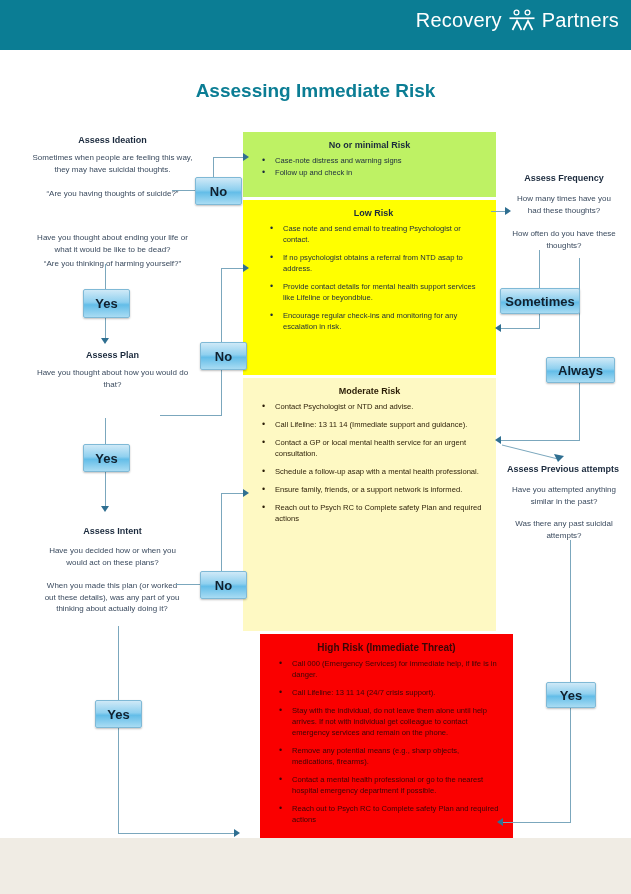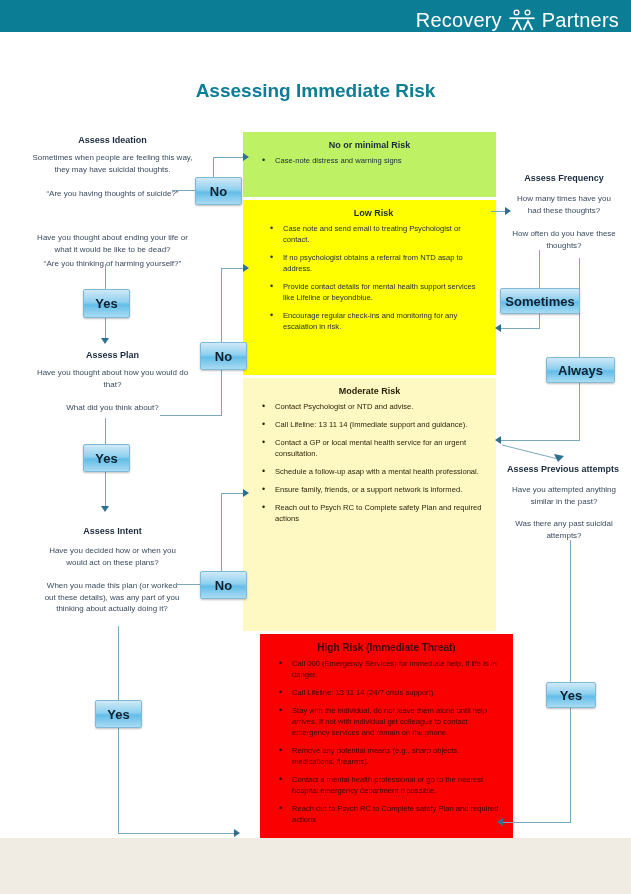--- a/index.html
+++ b/index.html
@@ -8,21 +8,21 @@
     background:#ffffff;
     font-family:"Liberation Sans", sans-serif;
     color:#1f2a44;
     position:relative;
     overflow:hidden;
   }
   .page{position:absolute;left:0;top:0;width:631px;height:894px;}
 
   
   .header{
-    position:absolute;left:0;top:0;width:631px;height:32px;
+    position:absolute;left:0;top:0;width:631px;height:50px;
     background:#0b7d94;
   }
   .logo{
     position:absolute;right:12px;top:9px;
     display:flex;align-items:center;gap:6px;
     color:#ffffff;font-size:20px;letter-spacing:.2px;
   }
   .logo-word{color:#fff;font-size:20px;line-height:1;}
   .logo-mark{position:relative;width:28px;height:22px;}
   .logo-mark svg{display:block;}
@@ -117,21 +117,20 @@
   <div class="node-text" style="left:10px;top:152px;width:205px;white-space:pre-line;">Sometimes when people are feeling this way,
 they may have suicidal thoughts.</div>
   <div class="node-text" style="left:10px;top:188px;width:205px;white-space:pre-line;">“Are you having thoughts of suicide?”</div>
   <div class="node-text" style="left:10px;top:210px;width:205px;white-space:pre-line;margin-top:48px;">“Are you thinking of harming yourself?”</div>
   <div class="node-text" style="left:10px;top:232px;width:205px;white-space:pre-line;">Have you thought about ending your life or
 what it would be like to be dead?</div>
 
   <div class="node-head" style="left:20px;top:350px;width:185px;">Assess Plan</div>
   <div class="node-text" style="left:10px;top:367px;width:205px;white-space:pre-line;">Have you thought about how you would do
 that?</div>
-  <div class="node-text" style="left:10px;top:402px;width:205px;white-space:pre-line;">What did you think about?</div>
 
   <div class="node-head" style="left:20px;top:526px;width:185px;">Assess Intent</div>
   <div class="node-text" style="left:15px;top:545px;width:195px;white-space:pre-line;">Have you decided how or when you
 would act on these plans?</div>
   <div class="node-text" style="left:8px;top:580px;width:208px;white-space:pre-line;">When you made this plan (or worked
 out these details), was any part of you
 thinking about actually doing it?</div>
 
   <div class="pill" style="left:195px;top:177px;width:45px;height:26px;">No</div>
   <div class="pill" style="left:83px;top:289px;width:45px;height:27px;">Yes</div>
@@ -171,20 +170,21 @@
   <div class="ln lnv" style="left:118px;top:626px;height:75px;"></div>
 
   <div class="ln lnv" style="left:118px;top:726px;height:108px;"></div>
   <div class="ln lnh" style="left:118px;top:833px;width:118px;"></div>
   <div class="arrow arrow-r" style="left:234px;top:829px;"></div>
 
   <div class="riskbox green" style="left:243px;top:132px;width:253px;height:65px;">
     <div class="risk-title">No or minimal Risk</div>
     <ul class="risk-list tight">
         <li><span>Case-note distress and warning signs</span></li>
+        <li><span>Follow up and check in</span></li>
       </ul>
   </div>
 
   <div class="riskbox yellow" style="left:243px;top:200px;width:253px;height:175px;padding-left:16px;">
     <div class="risk-title">Low Risk</div>
     <ul class="risk-list">
         <li><span>Case note and send email to treating Psychologist or contact.</span></li>
         <li><span>If no psychologist obtains a referral from NTD asap to address.</span></li>
         <li><span>Provide </span><b>contact details for mental health support</b><span> services like Lifeline or beyondblue.</span></li>
         <li><span>Encourage regular check-ins and monitoring for any escalation in risk.</span></li>

